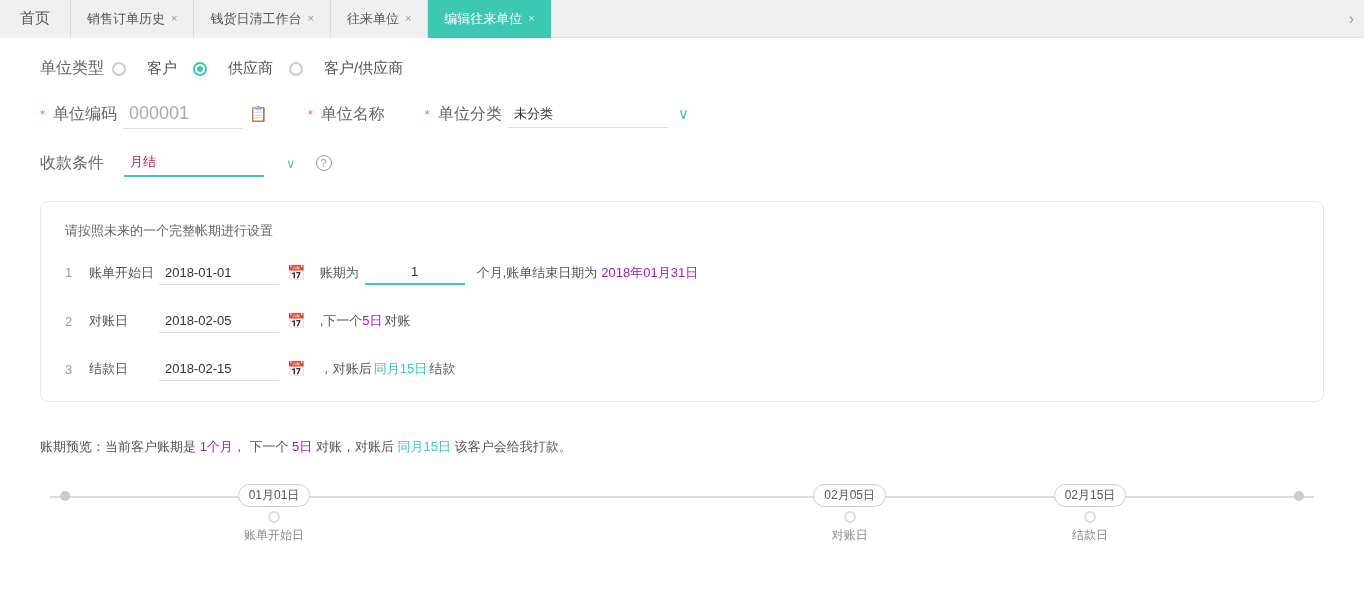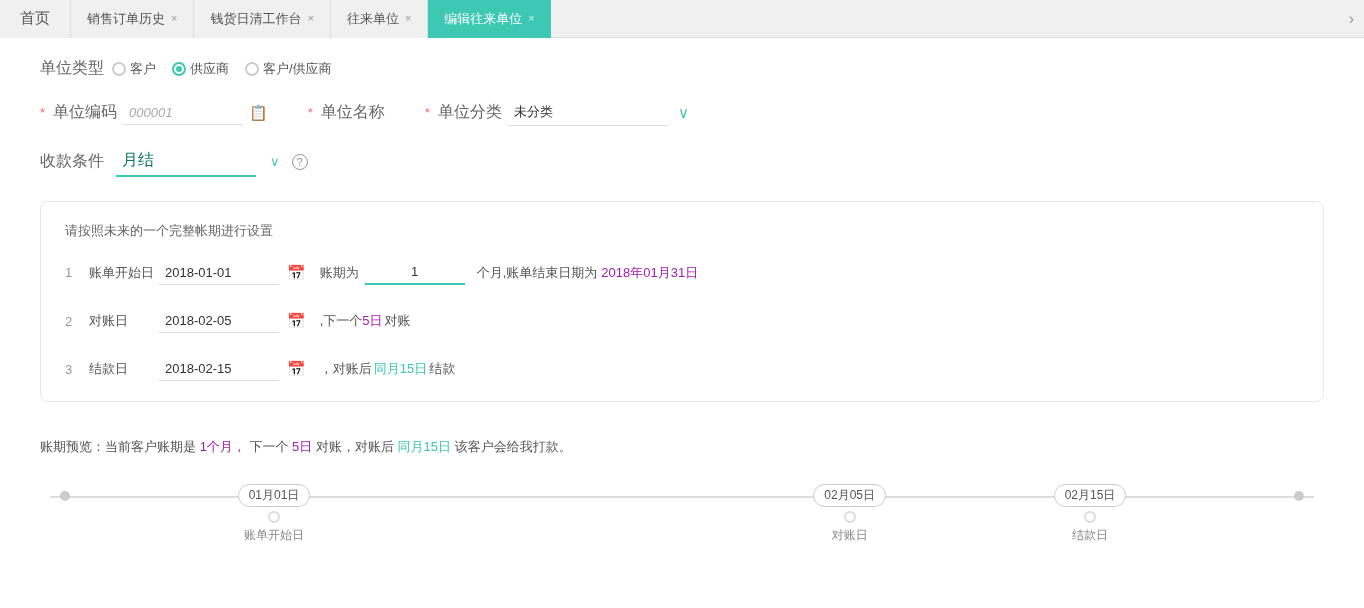--- a/index.html
+++ b/index.html
@@ -72,24 +72,24 @@
       margin-right: 2px;
     }
     .radio-group {
       display: flex;
       gap: 16px;
       margin-left: 8px;
     }
     .radio-item {
       display: flex;
       align-items: center;
-      gap: 4px;
-      cursor: pointer;
-      color: #555;
-      font-size: 13px;
+      gap: 21px;
+      cursor: pointer;
+      color: #555;
+      font-size: 15px;
     }
     .radio-circle {
       width: 14px;
       height: 14px;
       border-radius: 50%;
       border: 2px solid #ccc;
       display: flex;
       align-items: center;
       justify-content: center;
     }
@@ -108,24 +108,23 @@
       display: flex;
       align-items: center;
       gap: 6px;
       margin-right: 40px;
     }
     .field-input {
       border: none;
       border-bottom: 1px solid #ddd;
       outline: none;
       padding: 4px 6px;
-      font-size: 13px;
+      font-size: 18px;
       color: #333;
       width: 160px;
-      font-style: italic;
     }
     .field-input.code { width: 120px; color: #aaa; }
     .field-input.name { width: 200px; }
 
     .cal-icon {
       color: #3dc8b4;
       font-size: 15px;
       cursor: pointer;
     }
     .dropdown-icon {
@@ -144,32 +143,32 @@
       cursor: pointer;
       gap: 4px;
     }
     .select-field span { flex: 1; font-size: 13px; color: #333; }
 
     
     .payment-row {
       display: flex;
       align-items: center;
       margin-bottom: 24px;
-      gap: 12px;
+      gap: 20px;
     }
     .payment-select {
       display: flex;
       align-items: center;
       border-bottom: 2px solid #3dc8b4;
       padding: 4px 6px;
       width: 140px;
       cursor: pointer;
       gap: 4px;
     }
-    .payment-select span { color: #0f766e; font-size: 16px; text-align: right; }
+    .payment-select span { color: #be185d; font-size: 13px; text-align: right; }
     .help-icon {
       width: 16px; height: 16px;
       border-radius: 50%;
       border: 1px solid #999;
       display: inline-flex;
       align-items: center;
       justify-content: center;
       font-size: 11px;
       color: #999;
       cursor: pointer;

